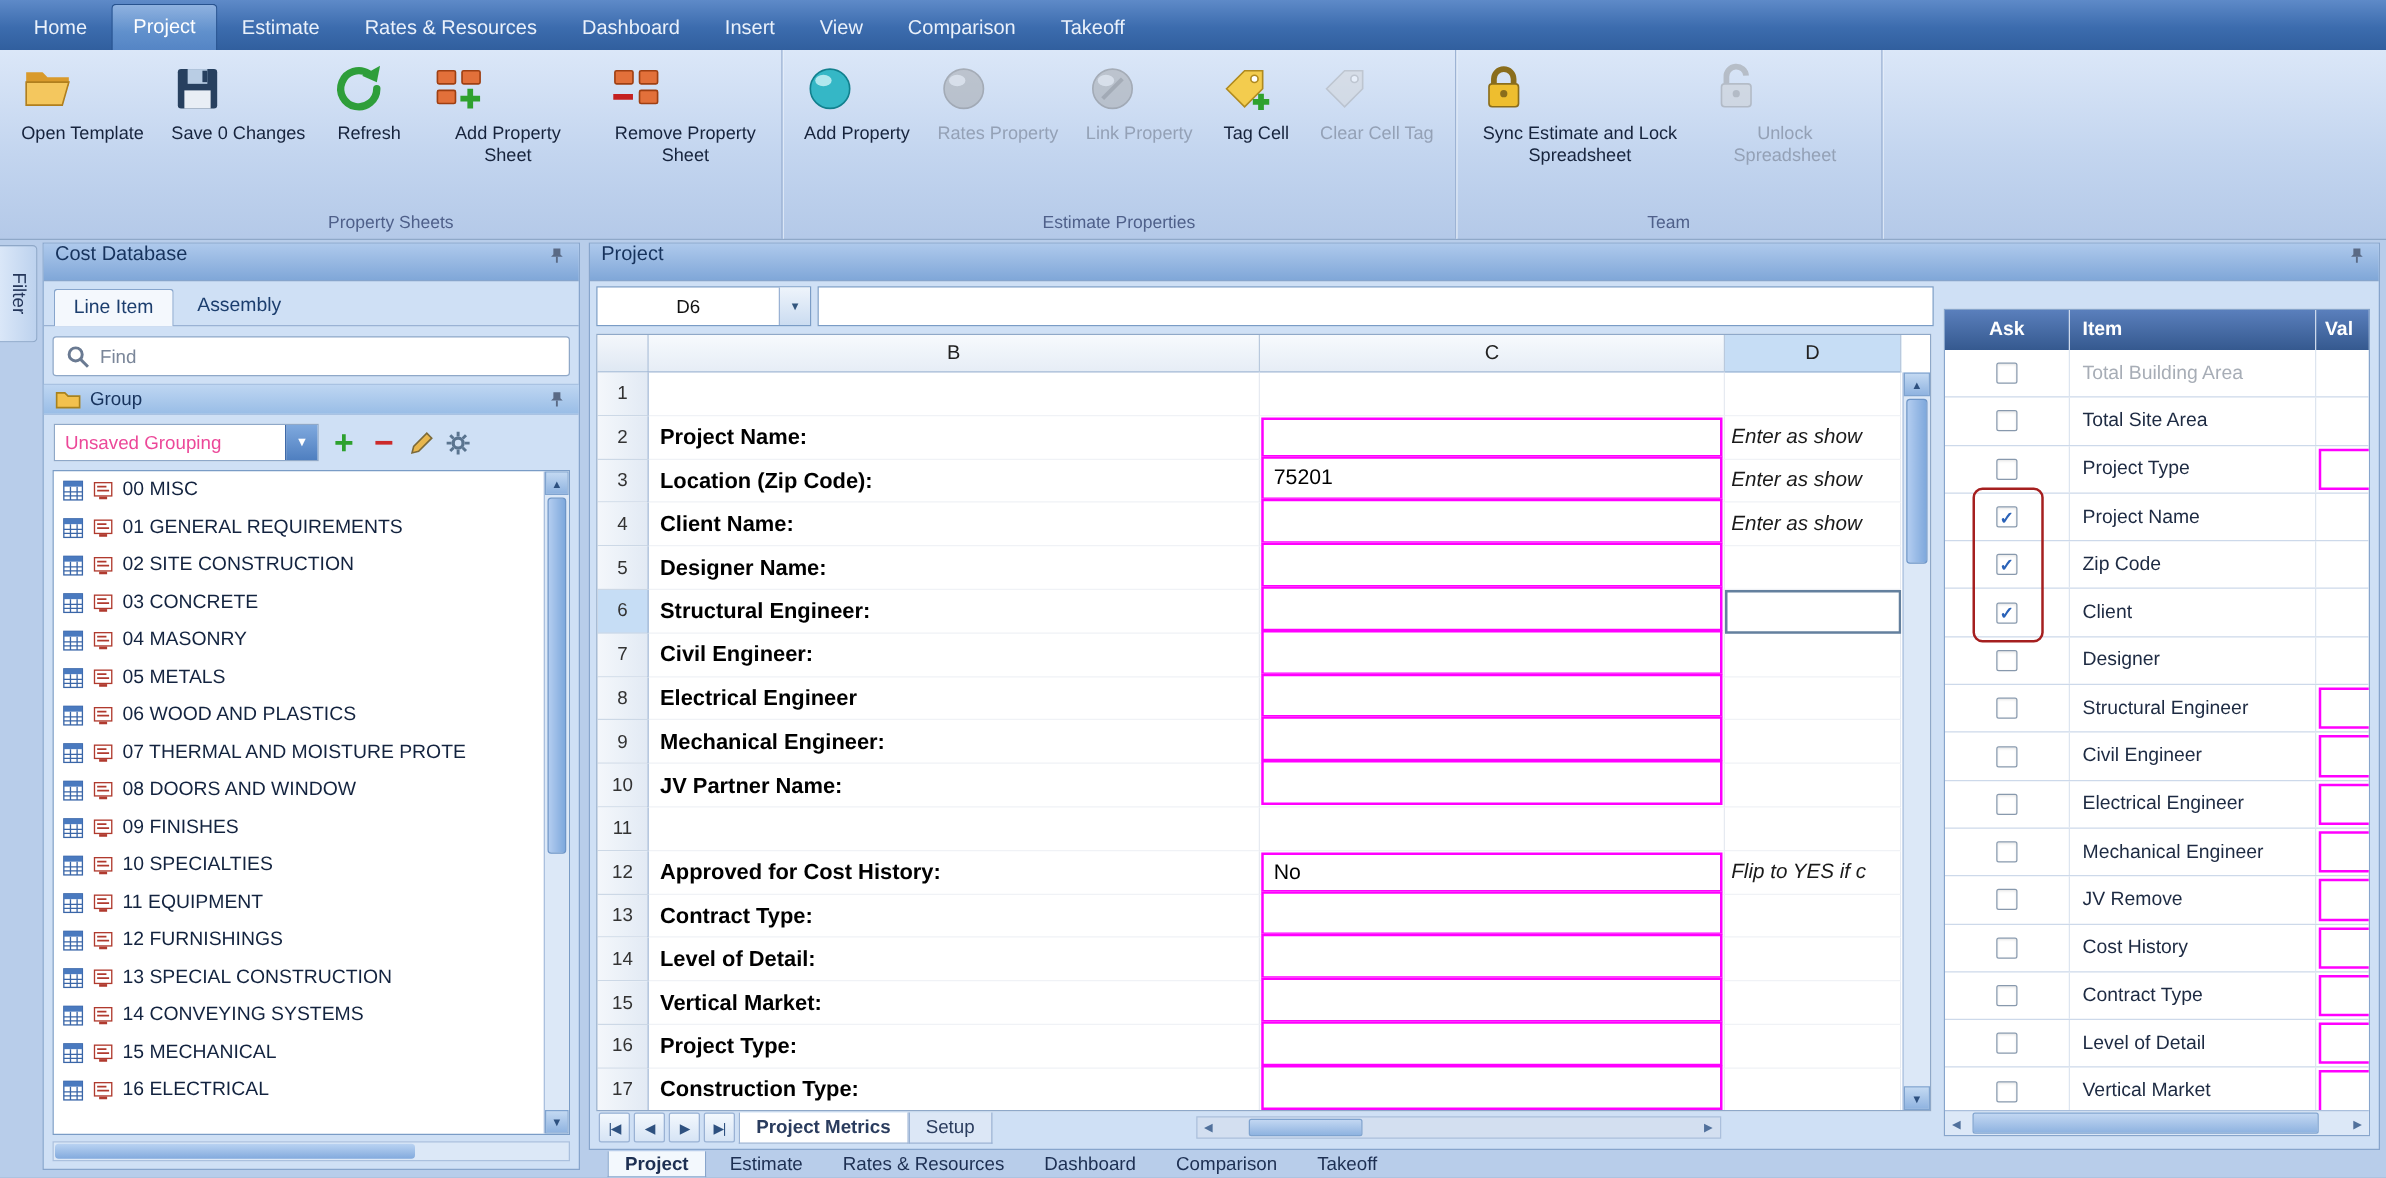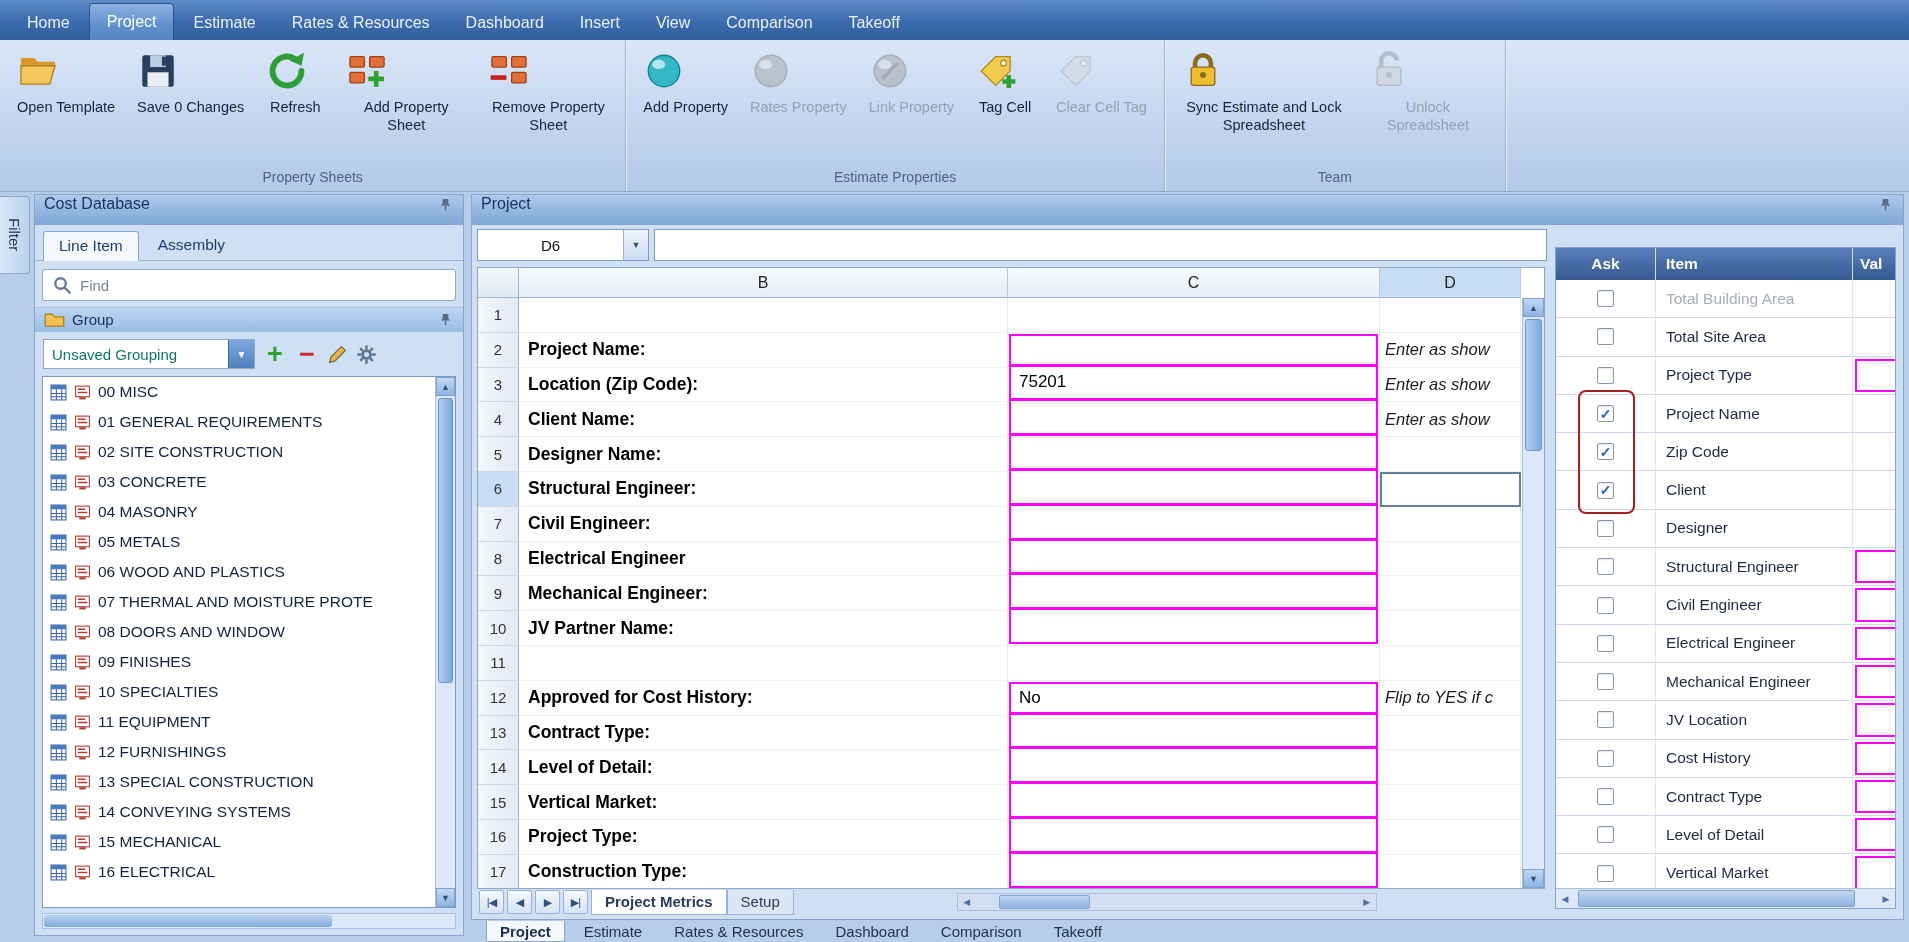--- a/index.html
+++ b/index.html
@@ -59,21 +59,21 @@
   .cd-tab.active { background:#f4f8fd; border-color:#87a5cc; position:relative; top:1px; }
   .find-box { margin:8px 7px 6px; height:32px; background:#fff; border:1px solid #8fa8c8;
     border-radius:3px; display:flex; align-items:center; padding:0 9px; gap:7px;
     color:#7a8699; font-size:15px; }
   .group-bar { height:25px; background:linear-gradient(#bed6f2,#99bde6);
     display:flex; align-items:center; gap:7px; padding:0 9px; color:#16325c; font-size:15px;
     border-top:1px solid #a9c2e2; border-bottom:1px solid #a9c2e2; }
   .group-bar .title-text { flex:1; }
   .grp-controls { display:flex; align-items:center; gap:8px; padding:7px 8px 4px; }
   .combo { width:212px; height:30px; background:#fff; border:1px solid #8fa8c8; display:flex; align-items:center; }
-  .combo .combo-text { flex:1; padding:0 8px; color:#0f766e; font-size:15px;
+  .combo .combo-text { flex:1; padding:0 8px; color:#ec4899; font-size:15px;
     white-space:nowrap; overflow:hidden; }
   .combo-btn { width:26px; height:28px; background:linear-gradient(#7fa9de,#4f7fc0);
     color:#fff; display:flex; align-items:center; justify-content:center; font-size:10px;
     border-left:1px solid #3f6aa8; }
   .tool-glyph { font-size:27px; font-weight:bold; line-height:1; width:24px; text-align:center; }
   .tool-plus { color:#2ea12e; }
   .tool-minus { color:#cc2a2a; }
   .tool-svg { width:21px; height:21px; }
   .tool-svg svg { width:100%; height:100%; }
   .cost-list { flex:1; margin:3px 7px 5px; background:#fff; border:1px solid #7a9cc6;
@@ -973,21 +973,21 @@
               </div>
               <div class="ar-item">Mechanical Engineer</div>
               <div class="ar-val">
                 <div class="pink-val"></div>
               </div>
             </div>
             <div class="ask-row">
               <div class="ar-ask">
                 <div class="checkbox"></div>
               </div>
-              <div class="ar-item">JV Location</div>
+              <div class="ar-item">JV Remove</div>
               <div class="ar-val">
                 <div class="pink-val"></div>
               </div>
             </div>
             <div class="ask-row">
               <div class="ar-ask">
                 <div class="checkbox"></div>
               </div>
               <div class="ar-item">Cost History</div>
               <div class="ar-val">

